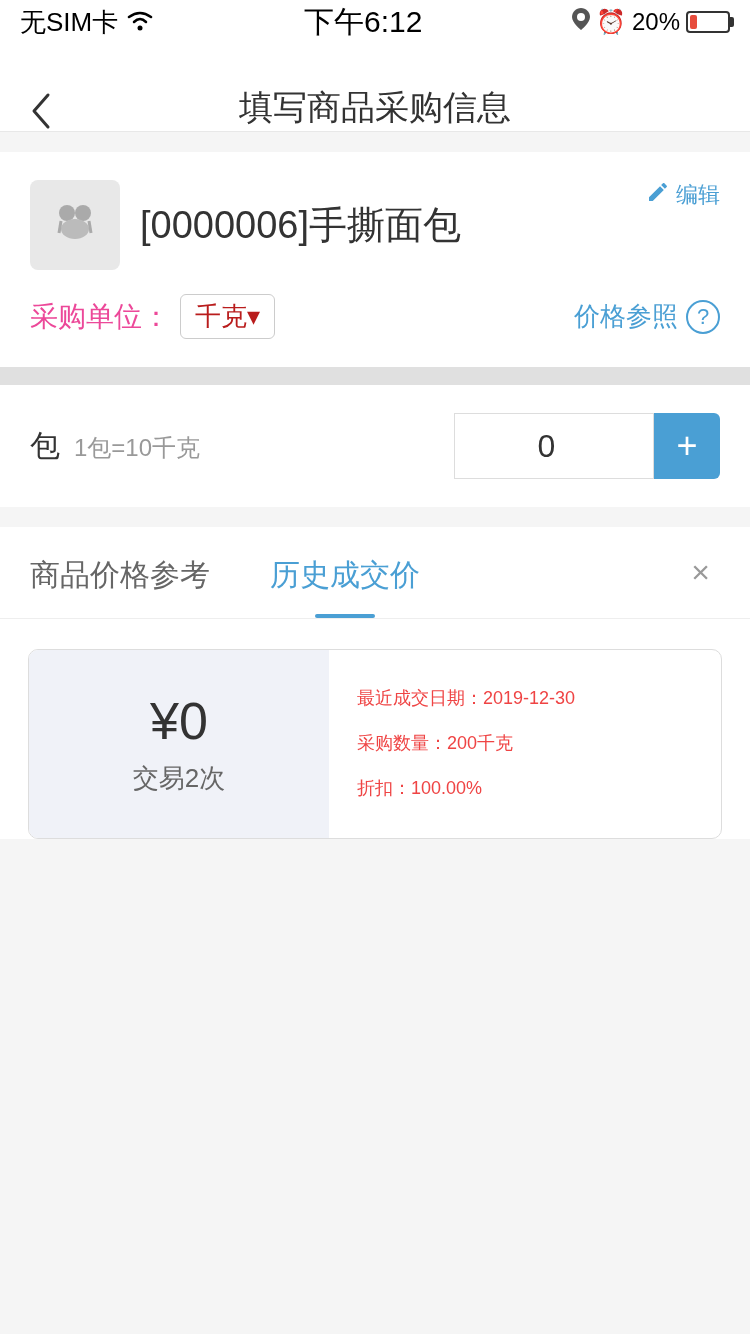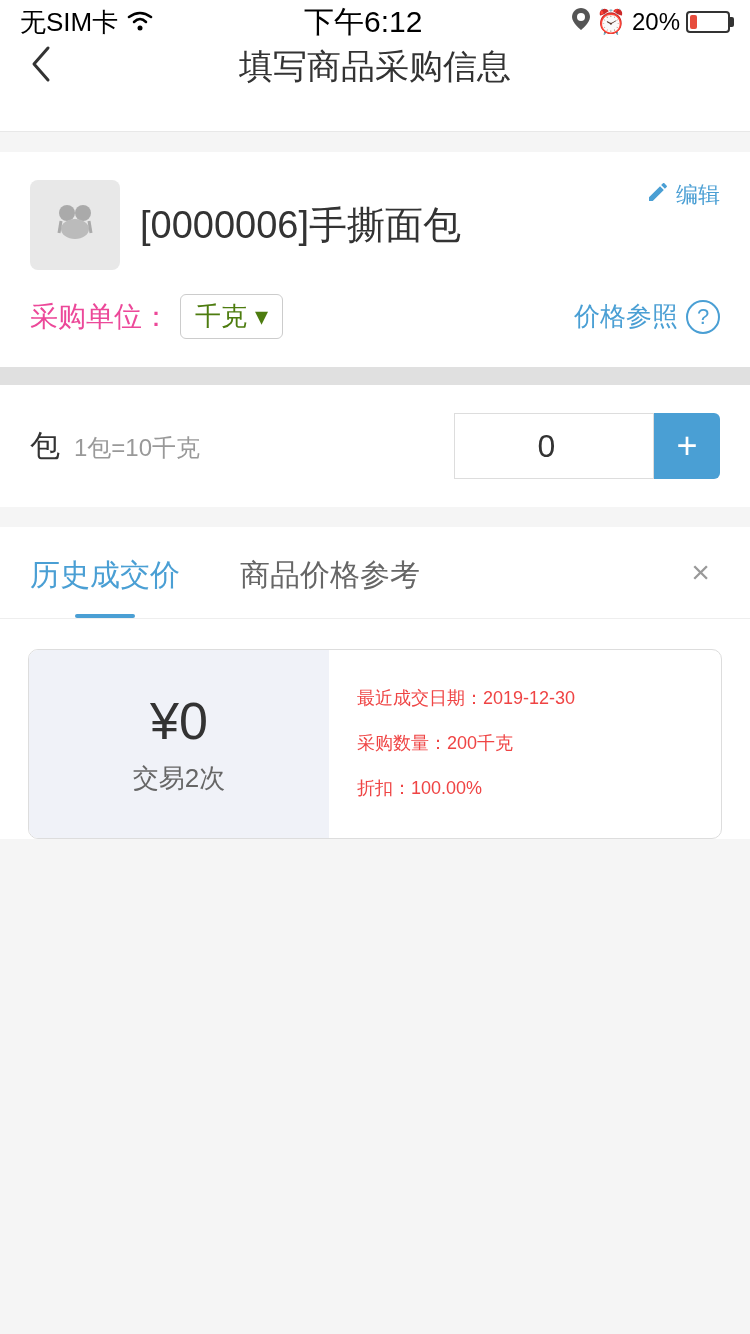--- a/index.html
+++ b/index.html
@@ -69,21 +69,21 @@
       background: #e74c3c;
       border-radius: 2px;
     }
 
     
     .nav-bar {
       width: 750px;
       height: 88px;
       background: #fff;
       display: flex;
-      align-items: flex-start;
+      align-items: flex-end;
       justify-content: center;
       position: relative;
       border-bottom: 1px solid #e8e8e8;
     }
     .nav-back {
       position: absolute;
       left: 28px;
       font-size: 36px;
       color: #333;
       cursor: pointer;
@@ -147,22 +147,21 @@
       font-size: 28px;
       color: #ec4899;
     }
     .unit-select {
       display: flex;
       align-items: center;
       border: 1px solid #ccc;
       border-radius: 6px;
       padding: 4px 14px;
       font-size: 26px;
-      color: #4d7c0f;
-      gap: 8px;
+      color: #b91c1c;
       background: #fff;
     }
     .price-ref {
       display: flex;
       align-items: center;
       gap: 8px;
       color: #4a9fd4;
       font-size: 26px;
     }
     .price-ref-icon {
@@ -415,25 +414,25 @@
   </div>
   <div class="qty-input-group">
     <input class="qty-input" type="number" value="0" style="">
     <button class="qty-plus-btn">+</button>
   </div>
 </div>
 
 <div class="tab-panel">
   <div class="tab-header">
     <div class="tabs">
+      <div class="tab-item">
+        <span>商品价格参考</span>
+      </div>
       <div class="tab-item active">
         <span>历史成交价</span>
-      </div>
-      <div class="tab-item">
-        <span>商品价格参考</span>
       </div>
     </div>
     <div class="close-btn">×</div>
   </div>
 
   <div class="transaction-card">
     <div class="tx-left">
       <div class="tx-price">¥0</div>
       <div class="tx-count">交易2次</div>
     </div>

